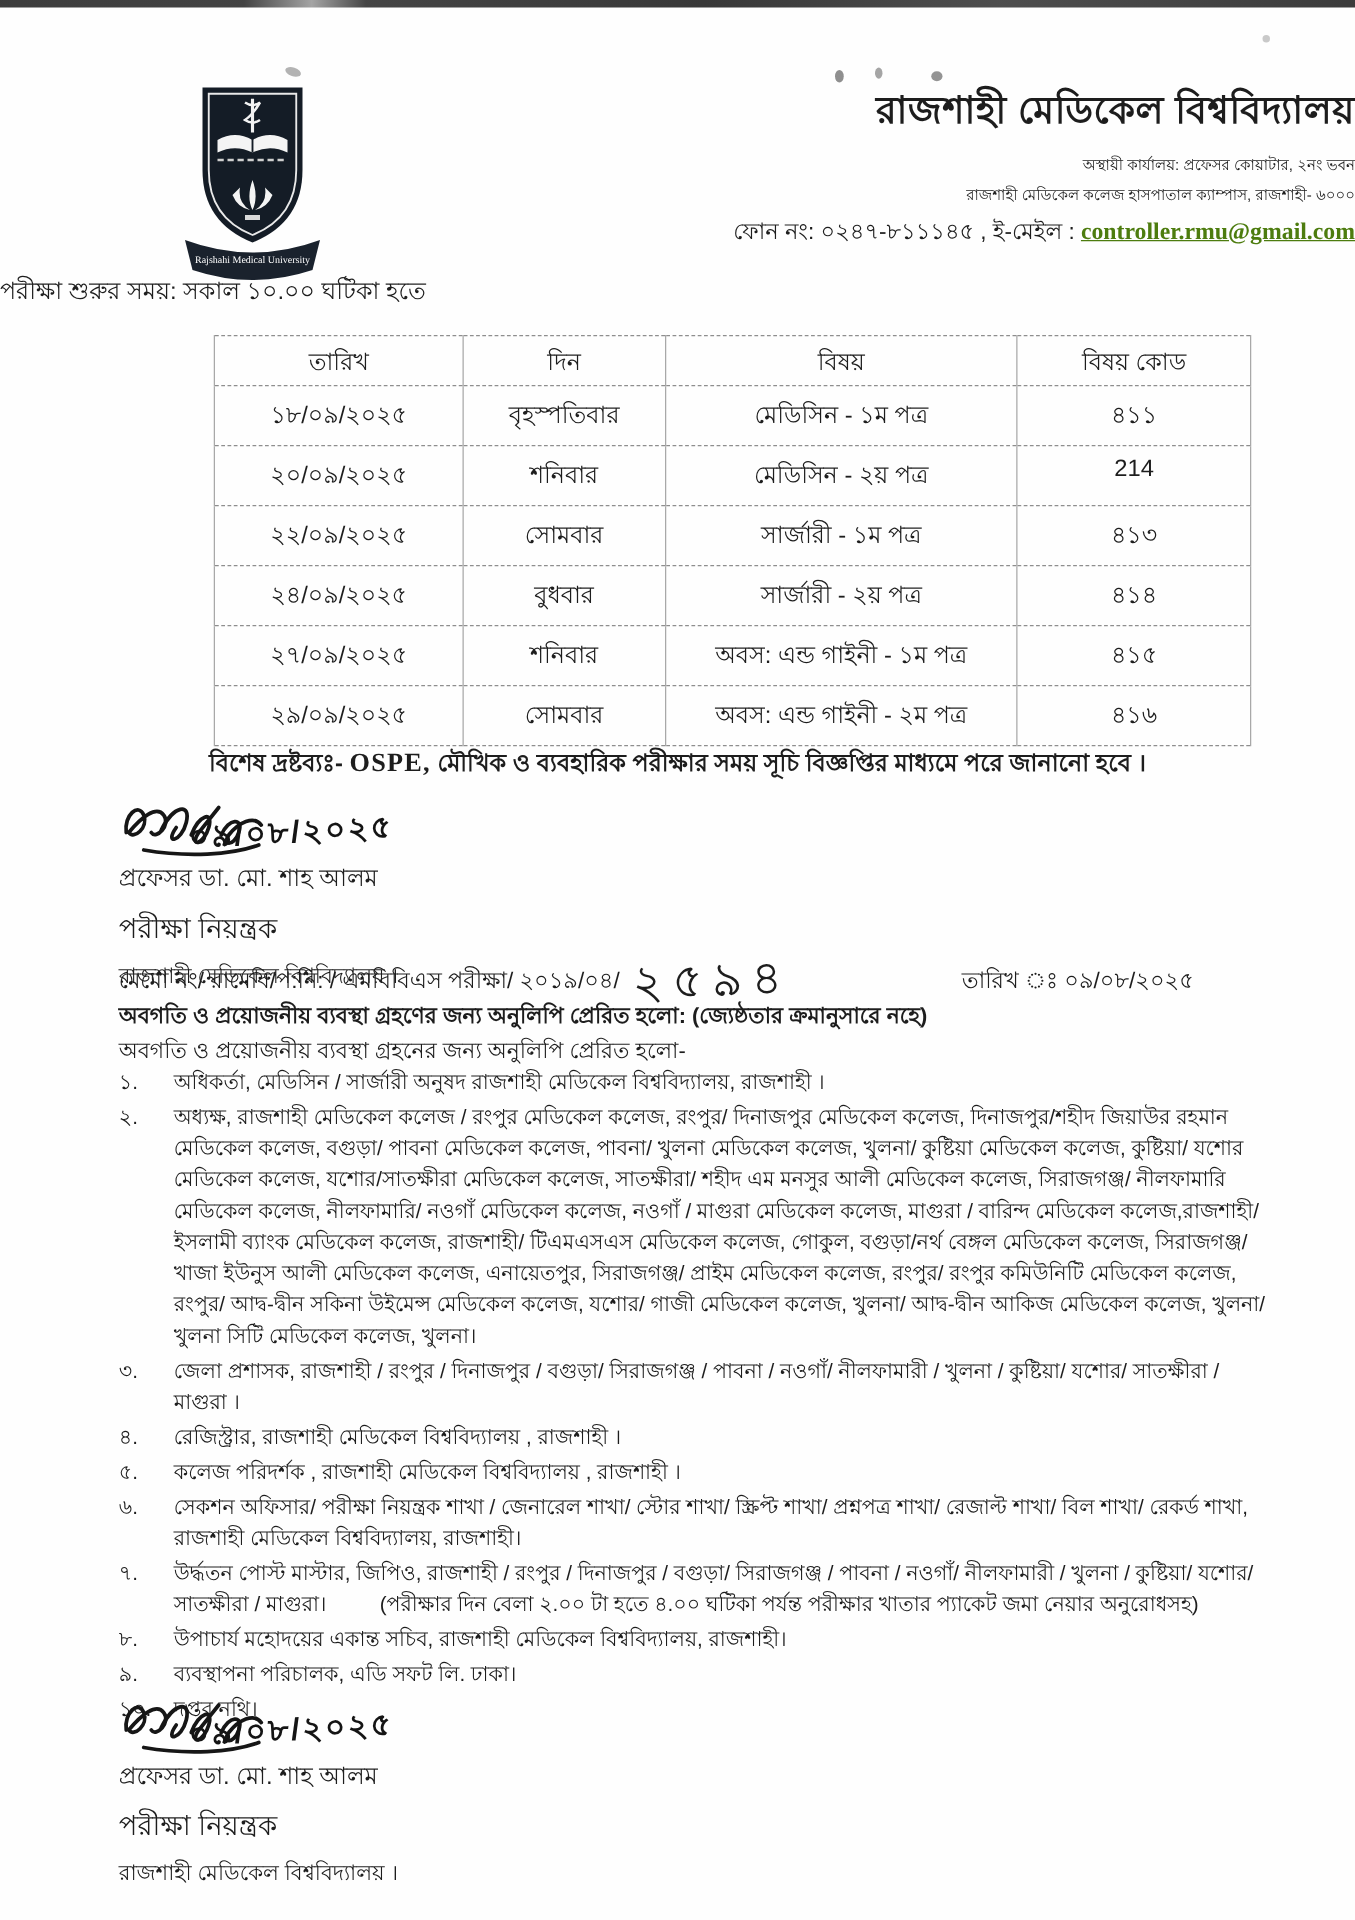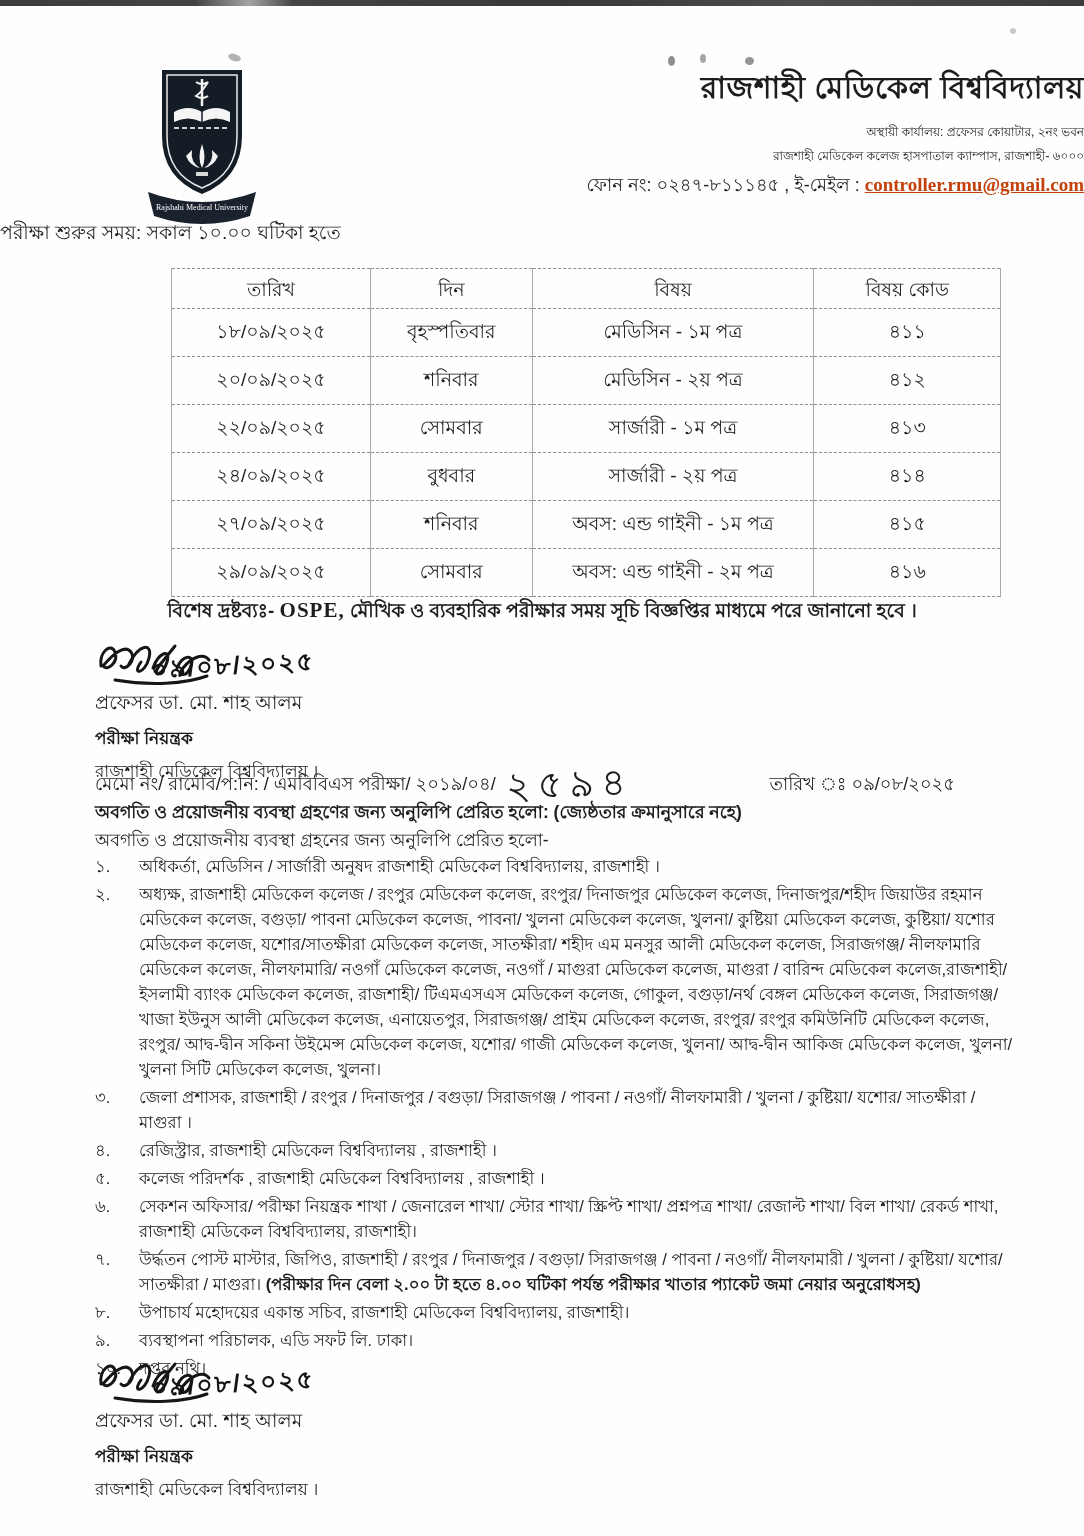--- a/index.html
+++ b/index.html
@@ -19,21 +19,21 @@
   .s4{left:745px;top:57px;width:9px;height:8px;background:#949494;}
   .s5{left:1010px;top:28px;width:6px;height:6px;background:#c9c9c9;}
 
   
   .logo{position:absolute;left:146px;top:66px;width:112px;height:166px;}
   .head-center{position:absolute;left:0;top:64px;width:100%;text-align:right;}
   .uni-name{font-size:30px;font-weight:bold;letter-spacing:.5px;margin-bottom:5px;}
   .addr{font-size:12px;line-height:24px;}
   .phone-line{font-size:18px;margin-top:3px;}
   .email{font-family:"Liberation Serif","DejaVu Serif",serif;font-weight:bold;font-size:19px;
-    text-decoration:underline;color:#c2410c;}
+    text-decoration:underline;color:#4d7c0f;}
   .title{position:absolute;left:0;top:184px;width:100%;text-align:center;
     font-size:21.5px;font-weight:bold;}
   .subtitle{position:absolute;left:0;top:218px;width:100%;font-size:19px;}
 
   
   .sched{position:absolute;left:171px;top:268px;width:830px;border-collapse:collapse;
     font-size:19px;}
   .sched td,.sched th{border-left:1px solid #a8a8a8;border-right:1px solid #a8a8a8;
     border-top:1px dashed #8e8e8e;border-bottom:1px dashed #8e8e8e;
     font-weight:normal;text-align:center;vertical-align:top;padding-top:8px;}
@@ -45,36 +45,36 @@
   .note .ospe{font-family:"Liberation Serif","DejaVu Serif",serif;font-size:21px;letter-spacing:1px;}
 
   
   .sig{position:absolute;left:95px;width:420px;}
   .sig1{top:634px;} .sig2{top:1352px;}
   .sig-script{position:relative;height:52px;}
   .sig-script svg{position:absolute;left:0;top:0;}
   .sig-date{position:absolute;left:56px;top:12px;font-size:25px;font-weight:600;
     letter-spacing:2px;transform:rotate(-3deg);color:#141414;}
   .sig-name{font-size:19px;margin-top:2px;}
-  .sig-role{font-size:17px;margin-top:5px;font-weight:bold;}
+  .sig-role{font-size:22px;margin-top:5px;}
   .sig-org{font-size:17px;margin-top:5px;}
 
   
   .memo{position:absolute;left:95px;top:760px;width:920px;display:flex;align-items:flex-start;}
   .memo-prefix{font-size:18px;padding-top:10px;}
   .memo-hand{font-size:38px;font-weight:500;letter-spacing:7px;transform:rotate(-2deg);
     margin:-6px 6px 0 10px;white-space:nowrap;}
   .memo-date{font-size:18px;padding-top:10px;margin-left:auto;margin-right:60px;white-space:nowrap;}
   .cc-a{position:absolute;left:95px;top:799px;font-size:17.5px;font-weight:bold;}
   .cc-b{position:absolute;left:95px;top:827px;font-size:17.5px;}
   .copylist{position:absolute;left:95px;top:854px;width:920px;font-size:16.5px;line-height:25px;}
   .li{display:flex;margin-bottom:3px;}
   .li .num{flex:0 0 44px;}
   .li .txt{flex:1;}
-  .li .txt b{font-weight:bold;}
+  .li .txt b{font-weight:normal;margin-left:38px;}
 </style>
 </head>
 <body>
 
 <div class="page">
   <div class="top-strip"></div>
   <div class="speck s1"></div>
   <div class="speck s2"></div>
   <div class="speck s3"></div>
   <div class="speck s4"></div>
@@ -125,21 +125,21 @@
     <tr class="row">
       <td>১৮/০৯/২০২৫</td>
       <td>বৃহস্পতিবার</td>
       <td>মেডিসিন - ১ম পত্র</td>
       <td>৪১১</td>
     </tr>
     <tr class="row">
       <td>২০/০৯/২০২৫</td>
       <td>শনিবার</td>
       <td>মেডিসিন - ২য় পত্র</td>
-      <td>৪১২</td>
+      <td>214</td>
     </tr>
     <tr class="row">
       <td>২২/০৯/২০২৫</td>
       <td>সোমবার</td>
       <td>সার্জারী - ১ম পত্র</td>
       <td>৪১৩</td>
     </tr>
     <tr class="row">
       <td>২৪/০৯/২০২৫</td>
       <td>বুধবার</td>

